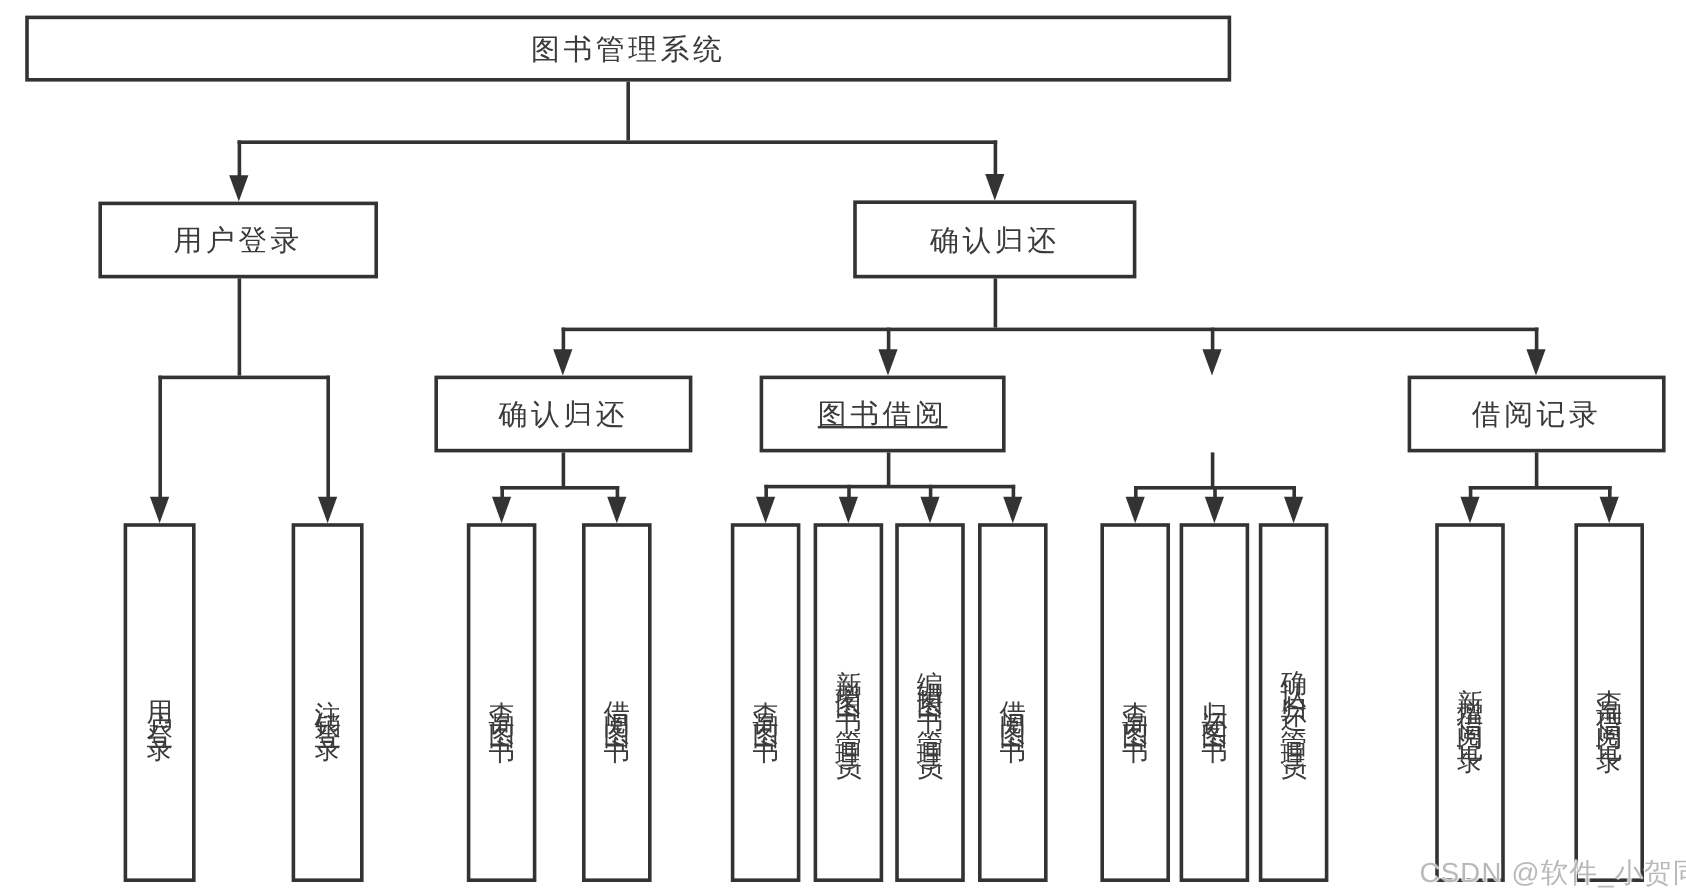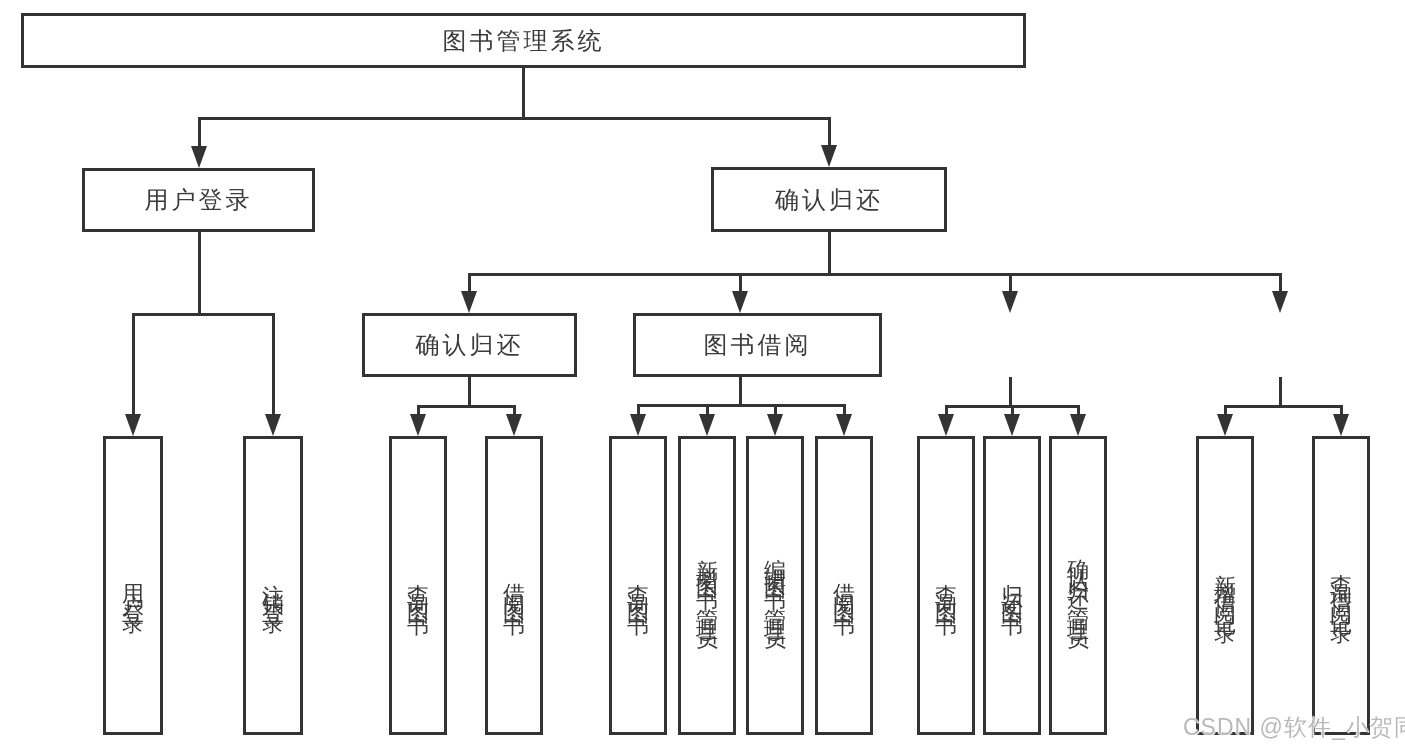--- a/index.html
+++ b/index.html
@@ -37,21 +37,21 @@
     border-right:8px solid transparent;
     border-top:22px solid #333333;
   }
   
   #root   { left:21px;  top:13px;  width:1005px; height:55px; }
   
   #b-user { left:82px;  top:168px; width:233px; height:64px; }
   #b-mgmt { left:711px; top:167px; width:236px; height:65px; }
   
   #s0 { left:362px;  top:313px; width:215px; height:64px; }
-  #s1 { left:633px;  top:313px; width:249px; height:64px; }
+  #s1 { left:633px;  top:313px; width:205px; height:64px;text-decoration:underline; }
   #s2 { left:903px;  top:313px; width:215px; height:64px; }
   #s3 { left:1173px; top:313px; width:215px; height:64px; }
   
   .leaf { top:436px; width:60px; height:299px; }
   #l1  { left:103px; }  #l2  { left:243px; }
   #l3  { left:389px; width:58px; }  #l4  { left:485px; width:58px; }
   #l5  { left:609px; width:58px; }  #l6  { left:678px; width:58px; }
   #l7  { left:746px; width:58px; }  #l8  { left:815px; width:58px; }
   #l9  { left:917px; width:58px; }  #l10 { left:983px; width:58px; }
   #l11 { left:1049px; width:58px; }
@@ -80,20 +80,23 @@
   </div>
   <div class="node node-h" id="b-mgmt">
     <span>确认归还</span>
   </div>
 
   <div class="node node-h" id="s0">
     <span>确认归还</span>
   </div>
   <div class="node node-h" id="s1">
     <span>图书借阅</span>
+  </div>
+  <div class="node node-h" id="s3">
+    <span>借阅记录</span>
   </div>
 
   <div class="node node-v leaf" id="l1">
     <span class="vtext">用户登录</span>
   </div>
   <div class="node node-v leaf" id="l2">
     <span class="vtext">注销登录</span>
   </div>
 
   <div class="node node-v leaf" id="l3">

